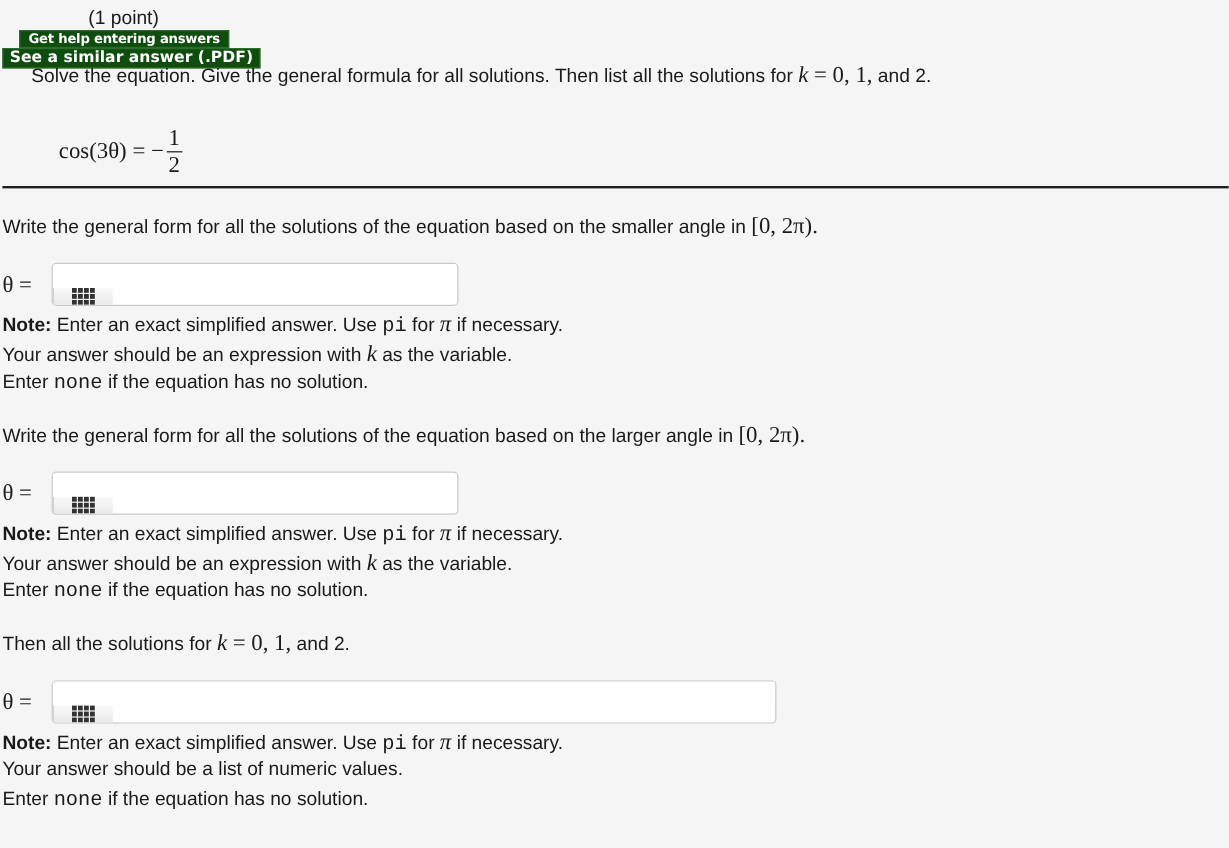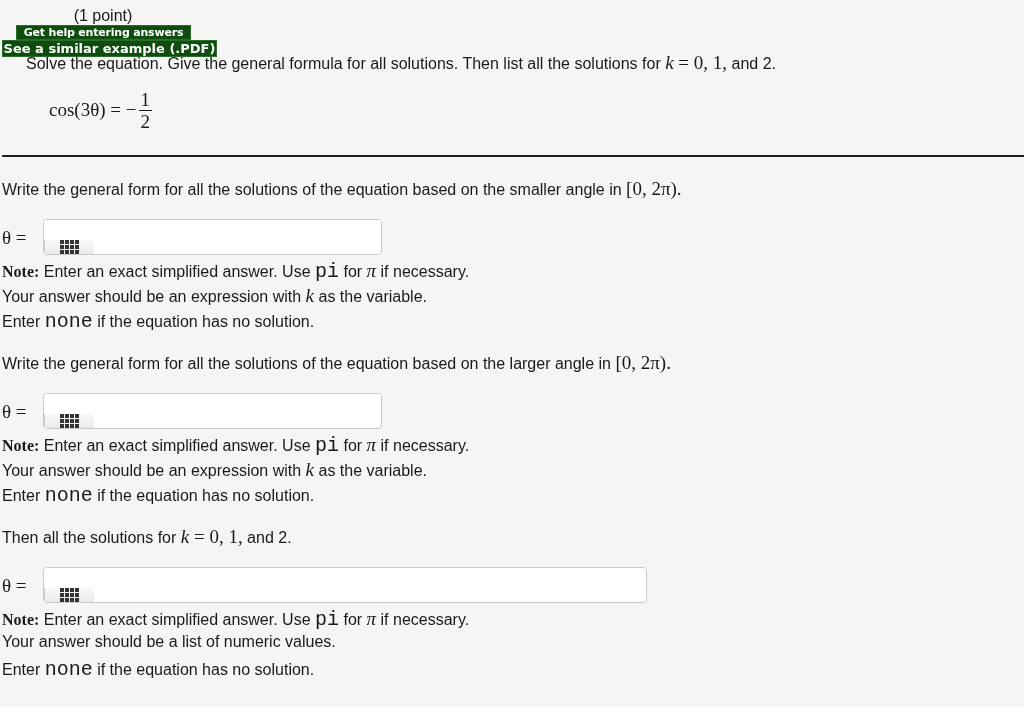--- a/index.html
+++ b/index.html
@@ -16,53 +16,53 @@
     background:#0e4d0e; color:#ffffff; border:1px solid #2d6b2d;
     font-family:"DejaVu Sans", sans-serif; font-weight:bold;
     height:40px; display:flex; align-items:center; justify-content:center;
     box-sizing:border-box; cursor:pointer;
   }
   .btn-help { width:175px; font-size:11px; letter-spacing:-0.2px; margin-right:12px; }
   .btn-example { width:215px; font-size:13px; }
   .line { left:2px; font-size:16px; white-space:nowrap; }
   .math { font-family:"Liberation Serif", "DejaVu Serif", serif; font-size:19px; }
   .mi { font-family:"Liberation Serif", "DejaVu Serif", serif; font-style:italic; font-size:19px; }
-  .mono { font-family:"Liberation Mono", "DejaVu Sans Mono", monospace; font-size:20px; }
+  .mono { font-family:"Liberation Mono", "DejaVu Sans Mono", monospace; font-size:17px; }
   .frac { display:inline-flex; flex-direction:column; align-items:center; vertical-align:middle; margin-left:2px; }
   .frac .num { border-bottom:1px solid #1a1a1a; padding:0 2px; line-height:20px; }
   .frac .den { line-height:22px; }
   .divider { left:2px; top:155px; width:1022px; height:2px; background:#1f1f1f; }
   .theta-label { left:2px; font-family:"Liberation Serif", serif; font-size:19px; }
   .answer-box {
     height:36px; background:#fff; border:1px solid #c9c9c9; border-radius:4px;
     box-sizing:border-box; display:flex; overflow:hidden;
   }
   .answer-input { flex:1; border:none; outline:none; background:#fff; font-size:16px; padding:0 8px; }
   .keypad {
     width:49px; border-left:1px solid #cfcfcf; background:linear-gradient(#fafafa,#e9e9e9);
     display:flex; align-items:center; justify-content:center; cursor:pointer;
   }
   .grid-icon { display:grid; grid-template-columns:repeat(4,4px); grid-gap:1px; }
   .grid-icon span { width:4px; height:4px; background:#333; }
-  b { font-weight:bold;font-family:Liberation Serif, serif; }
+  b { font-weight:bold; }
 </style>
 </head>
 <body>
 
 <div class="abs header">
   <span class="points">(1 point)</span>
   <div class="btn btn-help">Get help entering answers</div>
-  <div class="btn btn-example">See a similar example (.PDF)</div>
+  <div class="btn btn-example">See a similar answer (.PDF)</div>
 </div>
 
 <div class="abs line" style="top:52px;margin-left:24px;">
   <span>Solve the equation. Give the general formula for all solutions. Then list all the solutions for </span><span class="mi">k</span><span class="math"> = 0, 1,</span><span> and 2.</span>
 </div>
 
-<div class="abs" style="left:49px; top:90px;">
+<div class="abs" style="left:49px; top:106px;">
   <span class="math">cos(3θ) = −</span><span class="frac math">
       <span class="num">1</span>
       <span class="den">2</span>
     </span>
 </div>
 
 <div class="abs divider"></div>
 
 <div class="abs line" style="top:178px;">
   <span>Write the general form for all the solutions of the equation based on the smaller angle in </span><span class="math">[0, 2π).</span>

